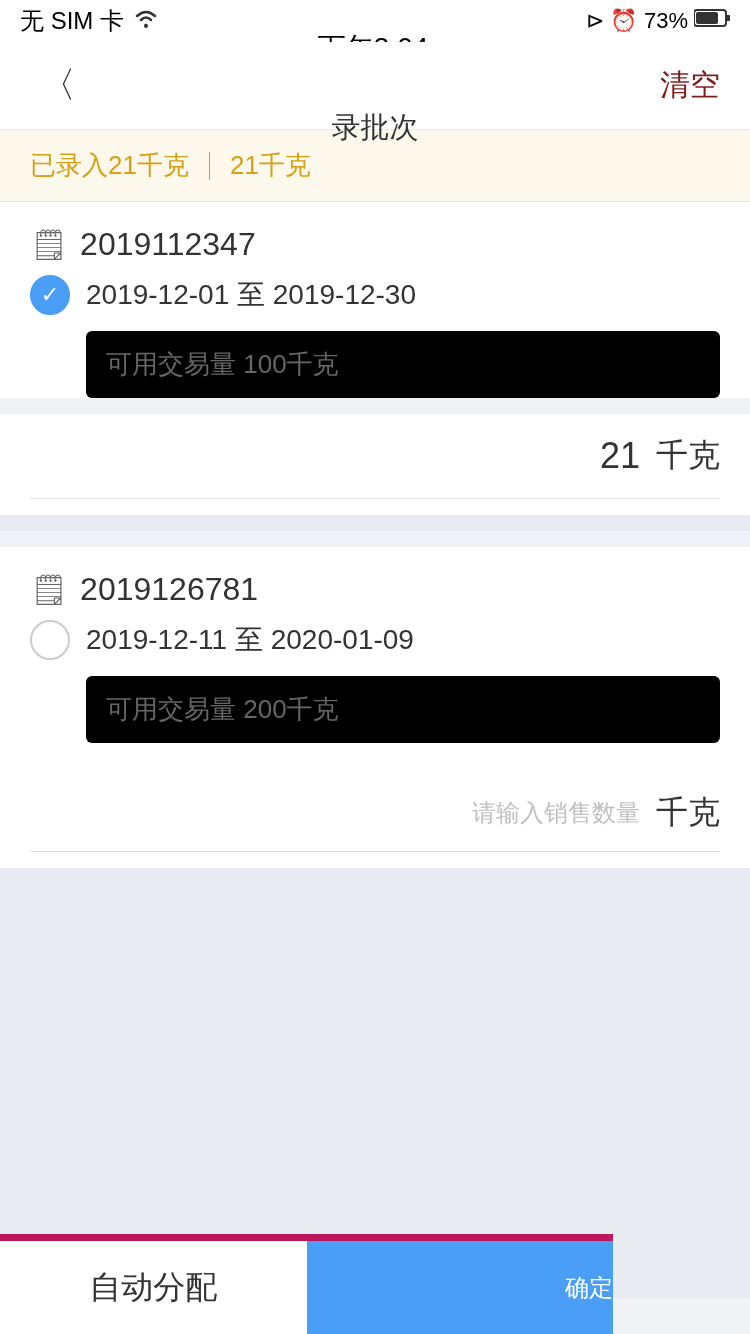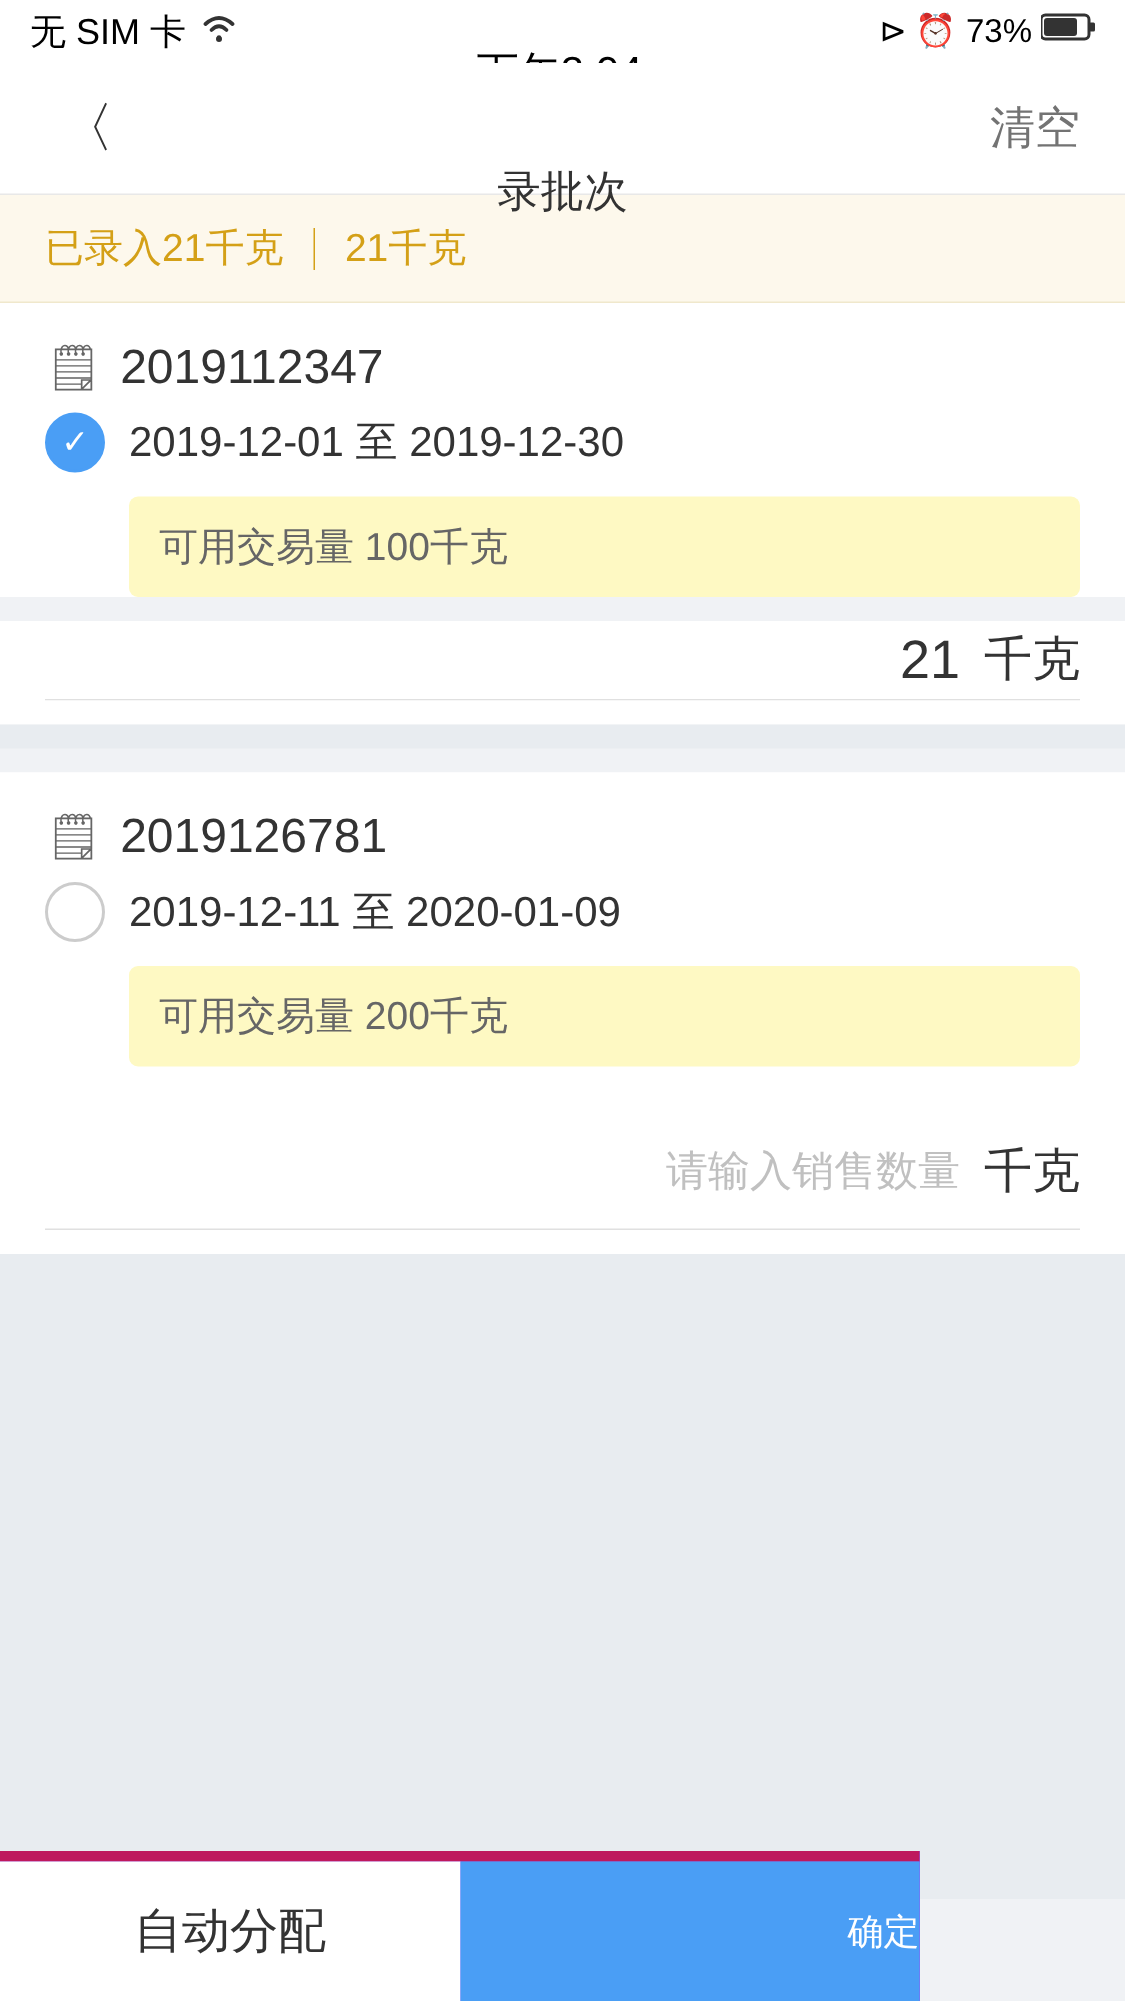--- a/index.html
+++ b/index.html
@@ -68,21 +68,21 @@
       position: absolute;
       left: 50%;
       transform: translateX(-50%);
       top: 42px;
       height: 88px;
       display: flex;
       align-items: center;
     }
     .nav-clear {
       font-size: 30px;
-      color: #737373;
+      color: #7f1d1d;
     }
 
     
     .info-banner {
       background: #fdf8ec;
       padding: 18px 30px;
       display: flex;
       align-items: center;
       gap: 20px;
       border-bottom: 1px solid #f0e8cc;
@@ -151,37 +151,37 @@
     .radio-circle.checked::after {
       content: '✓';
       color: #fff;
       font-size: 22px;
     }
     .batch-date {
       font-size: 28px;
       color: #333;
     }
     .available-box {
-      background: #fef9c3;
+      background: #000000;
       border-radius: 6px;
       padding: 16px 20px;
       margin: 0 0 0 56px;
       margin-bottom: 16px;
     }
     .available-text {
       font-size: 26px;
       color: #666;
     }
 
     
     .quantity-row {
       display: flex;
       align-items: center;
       justify-content: flex-end;
-      padding: 4px 30px;
+      padding: 20px 30px;
       gap: 16px;
     }
     .quantity-value {
       font-size: 36px;
       color: #333;
     }
     .quantity-unit {
       font-size: 32px;
       color: #333;
     }
@@ -199,21 +199,21 @@
 
     
     .input-row {
       display: flex;
       align-items: center;
       justify-content: flex-end;
       padding: 16px 30px;
       gap: 16px;
     }
     .input-placeholder {
-      font-size: 28px;
+      font-size: 24px;
       color: #c0c0c0;
     }
     .input-unit {
       font-size: 32px;
       color: #333;
     }
     .input-divider {
       height: 1px;
       background: #e0e0e0;
       margin: 0 30px;

